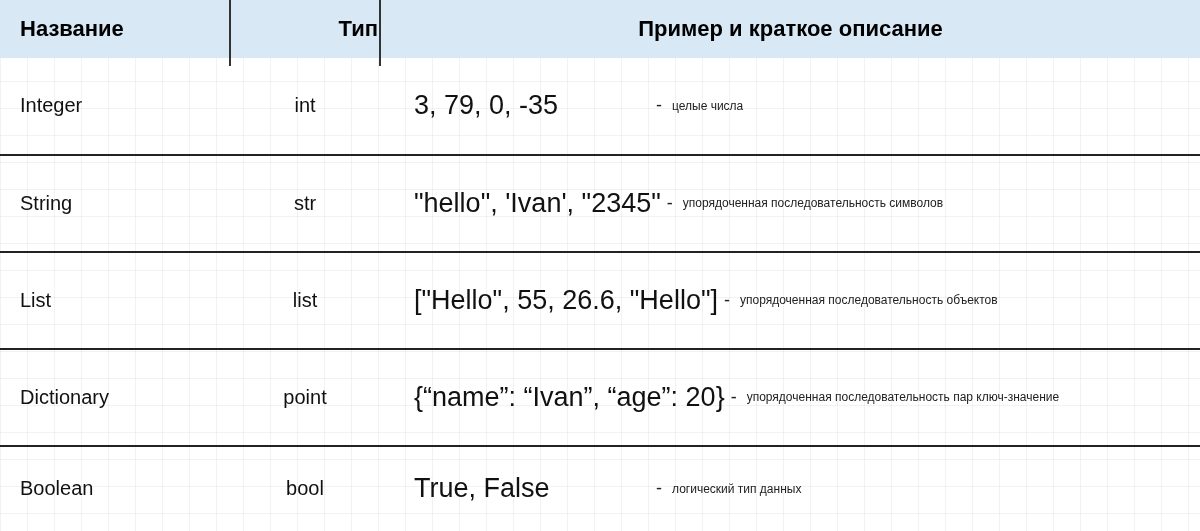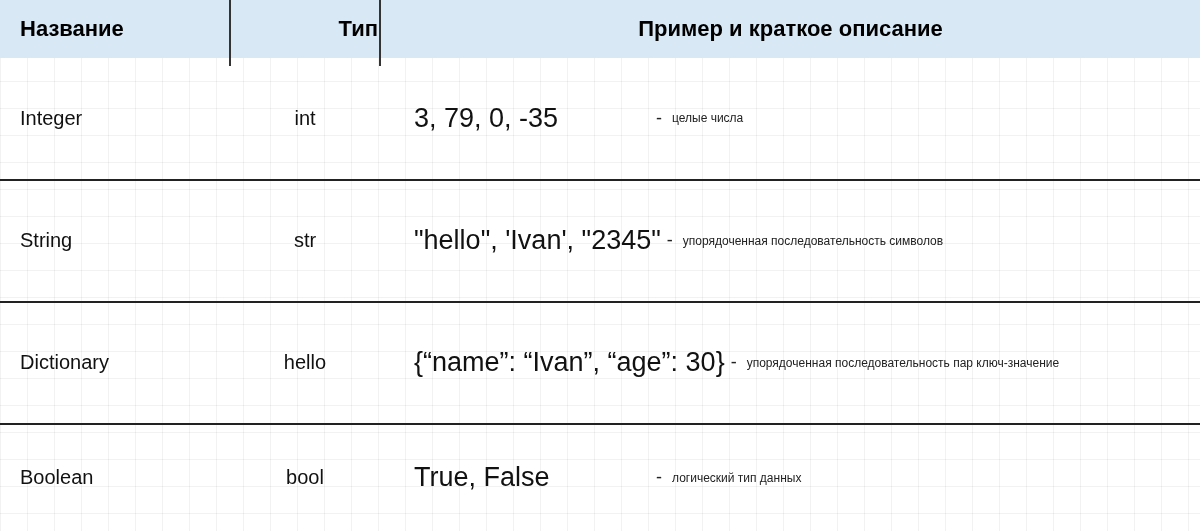--- a/index.html
+++ b/index.html
@@ -152,25 +152,36 @@
         <td class="c-type">str</td>
         <td class="c-desc">
           <div class="wrap">
             <span class="example">"hello", 'Ivan', "2345"</span>
             <span class="dash">-</span>
             <span class="desc">упорядоченная последовательность символов</span>
           </div>
         </td>
       </tr>
       <tr>
-        <td class="c-name">Dictionary</td>
-        <td class="c-type">hello</td>
+        <td class="c-name">List</td>
+        <td class="c-type">list</td>
         <td class="c-desc">
           <div class="wrap">
-            <span class="example">{“name”: “Ivan”, “age”: 30}</span>
+            <span class="example">["Hello", 55, 26.6, "Hello"]</span>
+            <span class="dash">-</span>
+            <span class="desc">упорядоченная последовательность объектов</span>
+          </div>
+        </td>
+      </tr>
+      <tr>
+        <td class="c-name">Dictionary</td>
+        <td class="c-type">point</td>
+        <td class="c-desc">
+          <div class="wrap">
+            <span class="example">{“name”: “Ivan”, “age”: 20}</span>
             <span class="dash">-</span>
             <span class="desc">упорядоченная последовательность пар ключ-значение</span>
           </div>
         </td>
       </tr>
       <tr class="last">
         <td class="c-name">Boolean</td>
         <td class="c-type">bool</td>
         <td class="c-desc">
           <div class="wrap">

